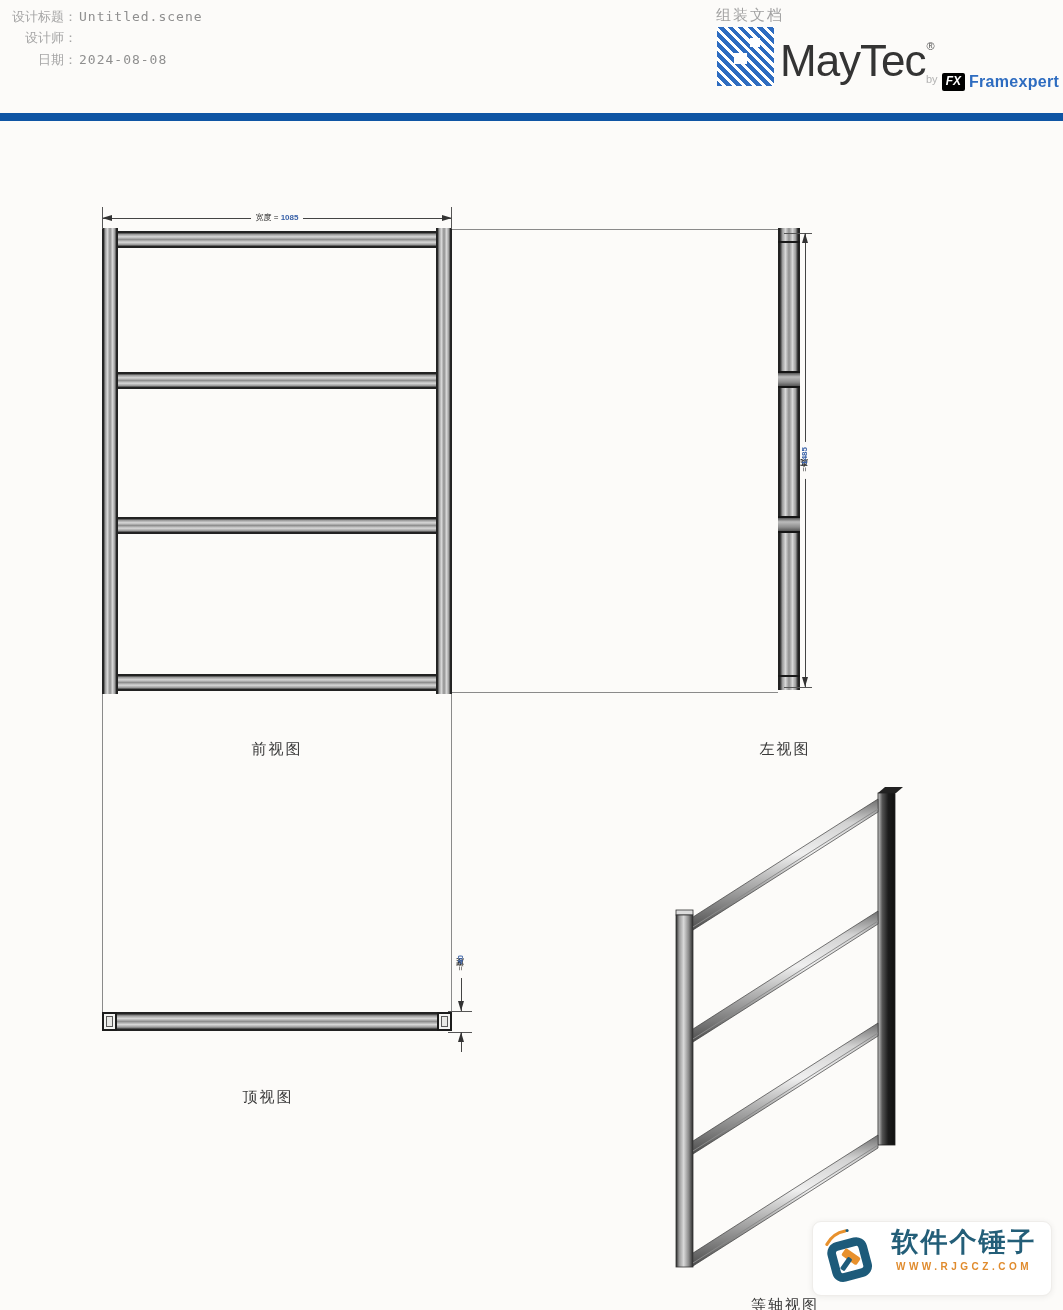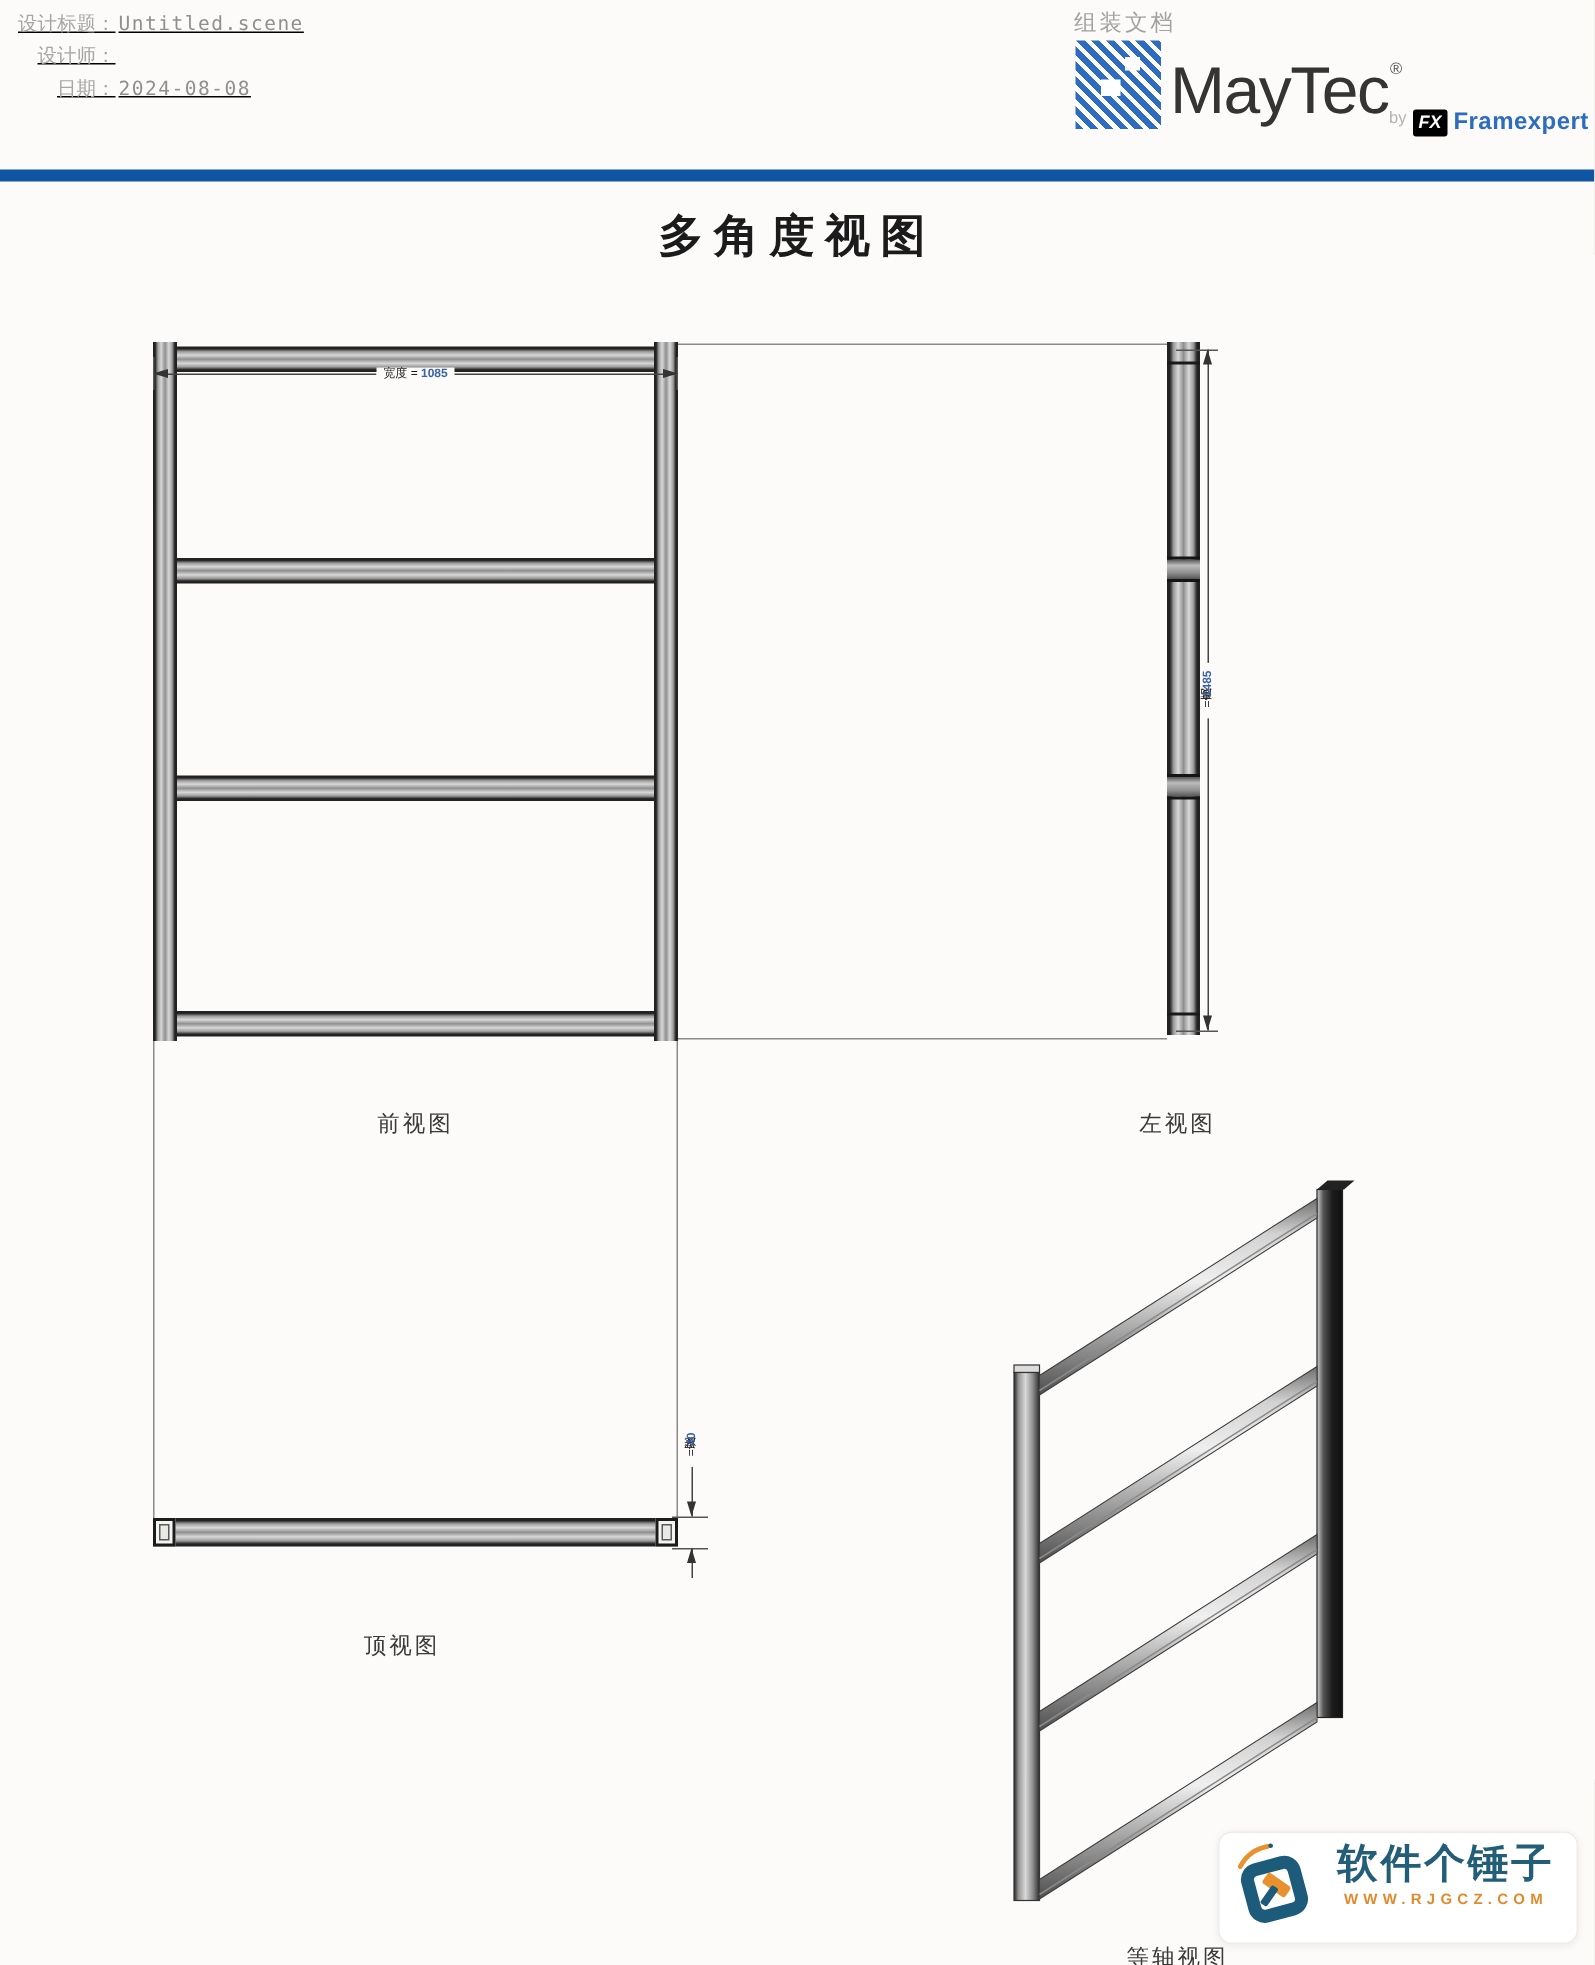--- a/index.html
+++ b/index.html
@@ -6,21 +6,21 @@
   html,body { background:#e9e7e2; }
   .page {
     position:relative; width:1063px; height:1310px; overflow:hidden;
     background:#fcfbf9; font-family:"Liberation Sans", sans-serif; margin:0 auto;
   }
 
   
   .meta {
     position:absolute; left:12px; top:6px;
     display:grid; grid-template-columns:auto auto; column-gap:2px;
-    font-family:"DejaVu Sans Mono", monospace; font-size:13px; line-height:1.65;text-decoration:underline;
+    font-family:"DejaVu Sans Mono", monospace; font-size:13px; line-height:1.65;
   }
   .meta .m-label { color:#a6a6a6; text-align:right; }
   .meta .m-value { color:#8f8f8f; letter-spacing:1px; }
 
   .doc-type { position:absolute; left:716px; top:6px; font-size:15px; color:#a2a2a2; letter-spacing:2px; }
 
   .logo-mark {
     position:absolute; left:717px; top:27px; width:57px; height:59px;
     background:repeating-linear-gradient(45deg,#2e6cc0 0 4px,#ffffff 4px 7px);
     overflow:hidden;
@@ -116,32 +116,31 @@
   <div class="logo-mark"></div>
   <div class="brand-name"><span>MayTec</span><sup>®</sup></div>
   <div class="byline">
     <span class="by-word">by</span>
     <span class="fx-badge">FX</span>
     <span class="fx-name">Framexpert</span>
   </div>
 
   <div class="blue-bar"></div>
 
-  <div class="title">多角度视图</div>
 
   <div class="abs fv">
     <div class="post v-profile" style="left:0;"></div>
     <div class="post v-profile" style="left:334px;"></div>
     <div class="rail h-profile" style="top:3px;"></div>
     <div class="rail h-profile" style="top:144px;"></div>
     <div class="rail h-profile" style="top:289px;"></div>
     <div class="rail h-profile" style="top:446px;"></div>
   </div>
 
-  <div class="abs dim-w" style="left:102px; top:211px; width:350px;margin-top:31px;">
+  <div class="abs dim-w" style="left:102px; top:211px; width:350px;">
     <span class="ext-v" style="left:0;"></span>
     <span class="ext-v" style="right:0;"></span>
     <span class="arr arr-left"></span>
     <span class="arr arr-right"></span>
     <span class="dim-line"></span>
     <span class="dim-text"><span>宽度</span><span> = </span><span class="dim-num">1085</span></span>
     <span class="dim-line"></span>
   </div>
 
   <div class="abs lv v-profile">

